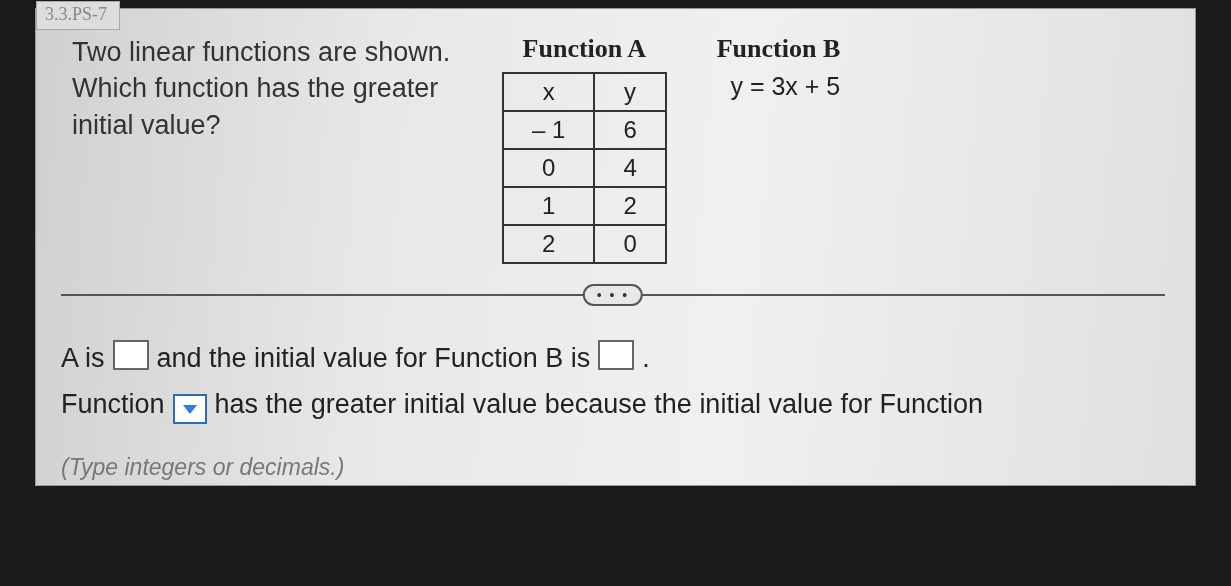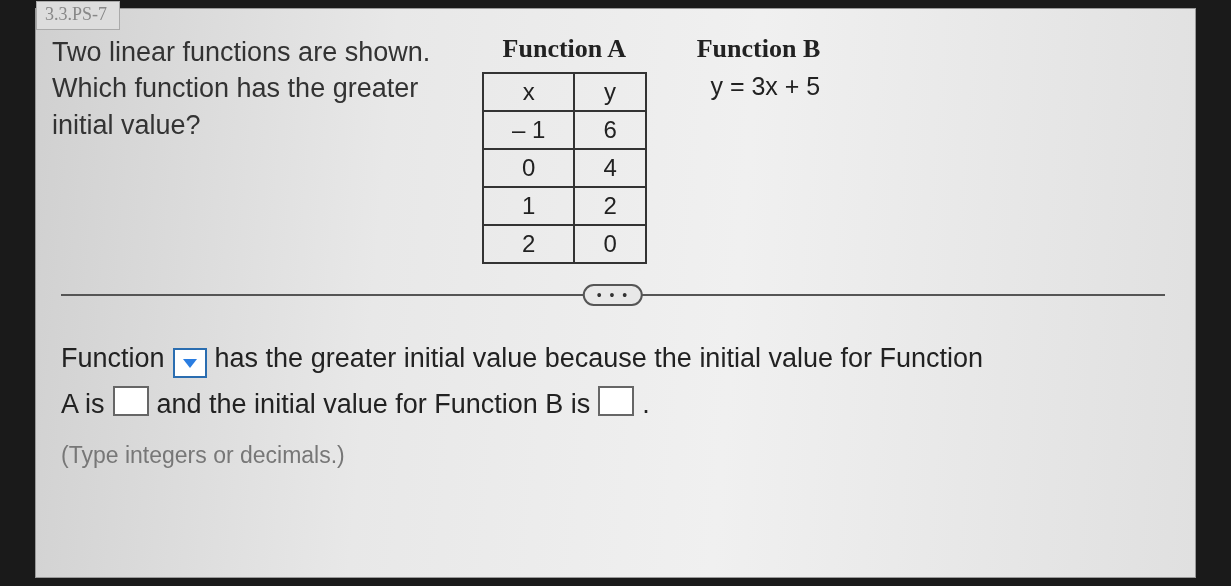--- a/index.html
+++ b/index.html
@@ -7,38 +7,38 @@
       font-family: Arial, Helvetica, sans-serif;
       background: #1a1a1a;
       width: 1231px;
       height: 586px;
       overflow: hidden;
     }
     .page {
       background: #e8e8e8;
       background: linear-gradient(95deg, #d0d0d0 0%, #e8e8e8 30%, #f0f0f0 60%, #e0e0e0 100%);
       margin: 8px 35px 8px 35px;
-      height: 570px;
+      height: 478px;
       position: relative;
       border: 1px solid #999;
     }
     .tab {
       position: absolute;
       top: -8px;
       left: 0;
       background: #ddd;
       border: 1px solid #aaa;
       padding: 2px 12px 4px 8px;
       font-size: 18px;
       color: #888;
       font-family: "Times New Roman", serif;
     }
     .content-top {
       display: flex;
-      padding: 25px 30px 10px 16px;
+      padding: 25px 30px 10px 36px;
       gap: 50px;
       align-items: flex-start;
     }
     .question {
       flex: 0 0 380px;
       font-size: 27px;
       color: #333;
       line-height: 1.35;
       font-family: Arial, sans-serif;
     }
@@ -127,21 +127,22 @@
       height: 30px;
       border: 2px solid #666;
       background: #fff;
       vertical-align: middle;
       position: relative;
       top: 3px;
     }
     .hint {
       font-size: 23px;
       color: #777;
-      margin-top: 8px;
+      margin-top: 20px;
+      font-style: italic;
     }
   </style>
 </head>
 <body>
 
 <div class="page">
   <div class="tab">3.3.PS-7</div>
 
   <div class="content-top">
     <div class="question">
@@ -182,31 +183,31 @@
       <div class="equation">y = 3x + 5</div>
     </div>
   </div>
 
   <div class="hr-wrap">
     <hr class="hr-line">
     <div class="ellipsis-badge">• • •</div>
   </div>
 
   <div class="answer-area">
+    <div class="answer-line">
+      <span>A is</span>
+      <span class="input-box"></span>
+      <span>and the initial value for Function B is</span>
+      <span class="input-box"></span>
+      <span>.</span>
+    </div>
     <div class="answer-line">
       <span>Function</span>
       <span class="dropdown-box">
         <svg width="18" height="14" viewBox="0 0 18 14">
           <polygon points="2,3 16,3 9,12" fill="#2a7de1"></polygon>
         </svg>
       </span>
       <span>has the greater initial value because the initial value for Function</span>
     </div>
-    <div class="answer-line">
-      <span>A is</span>
-      <span class="input-box"></span>
-      <span>and the initial value for Function B is</span>
-      <span class="input-box"></span>
-      <span>.</span>
-    </div>
     <div class="hint">(Type integers or decimals.)</div>
   </div>
 </div>
 
 </body></html>

